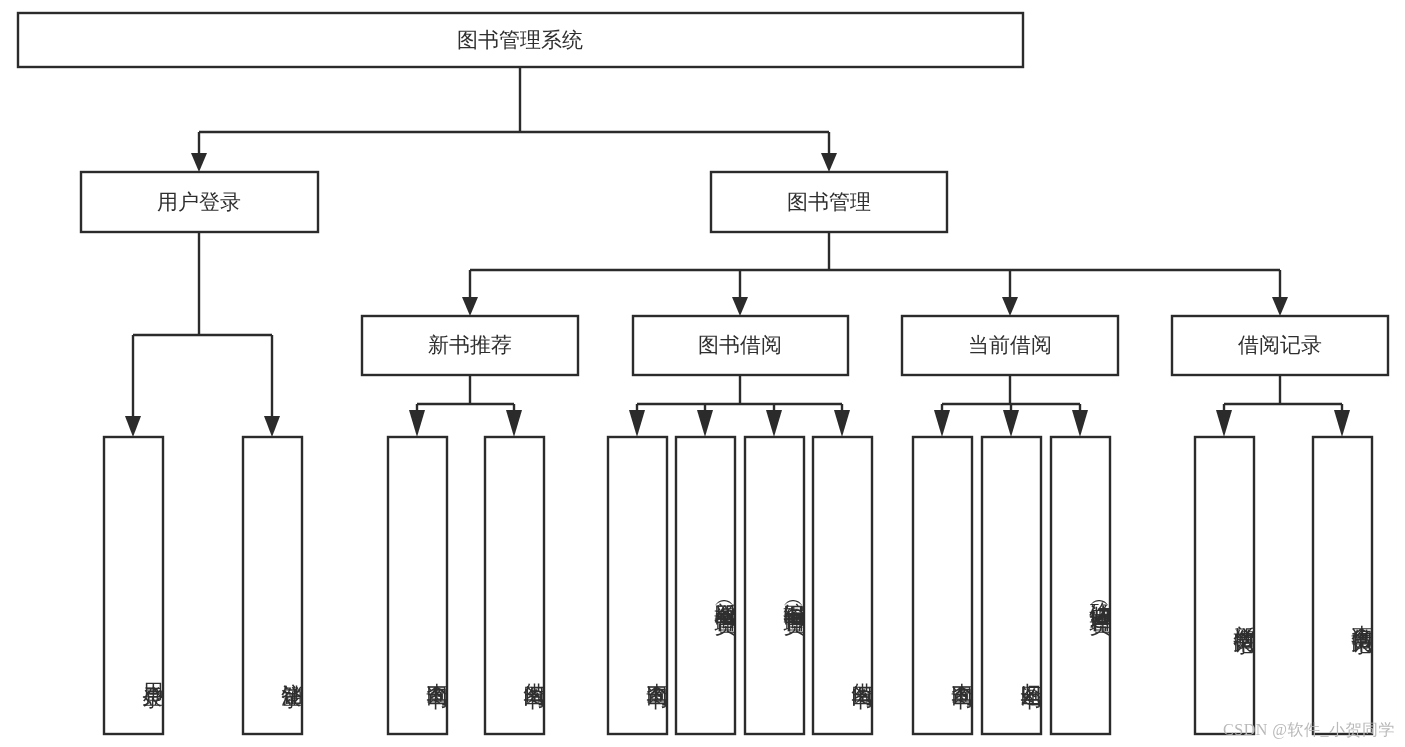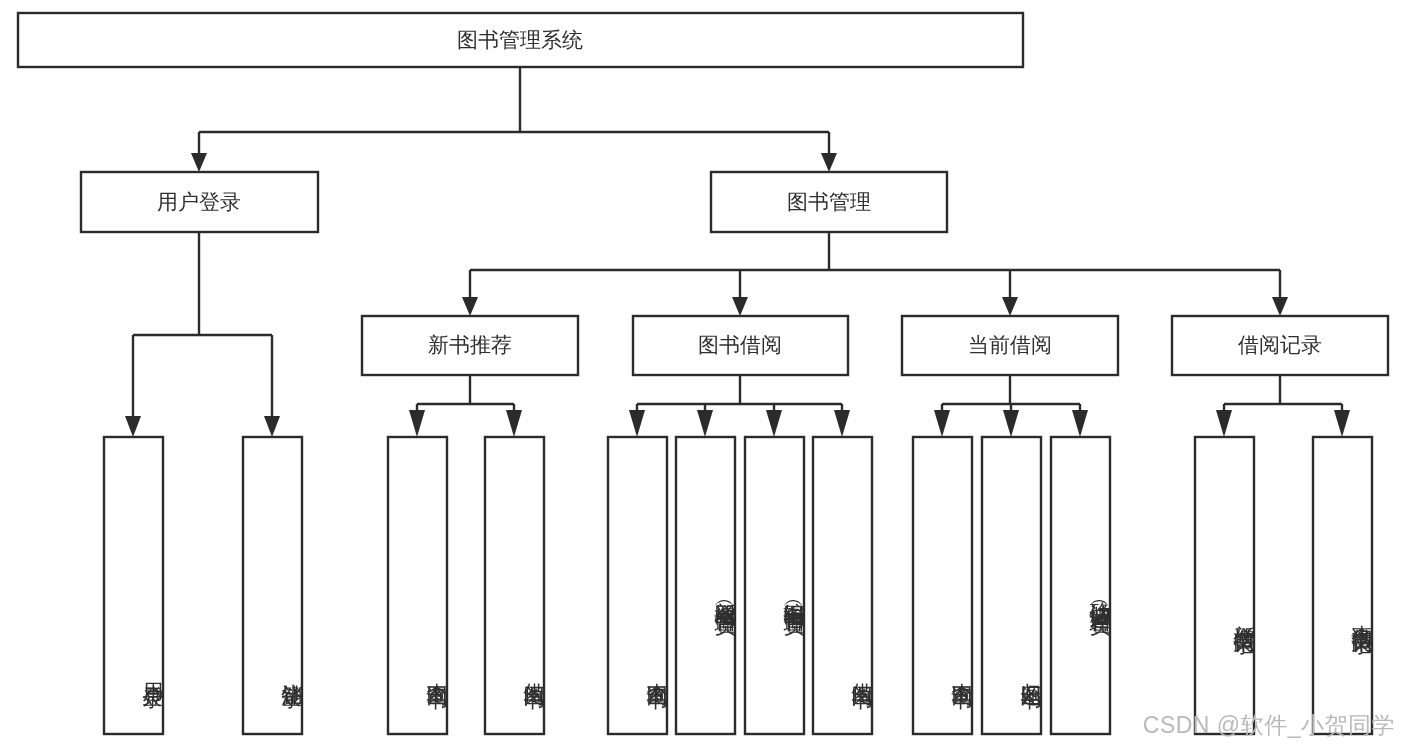--- a/index.html
+++ b/index.html
@@ -65,22 +65,22 @@
     align-items: flex-start;
     justify-content: center;
     white-space: nowrap;
     pointer-events: none;
   }
   .watermark {
     position: absolute;
     right: 10px;
     bottom: 6px;
     color: #b9b9b9;
-    font-size: 23px;
-    font-family: Liberation Sans, sans-serif;
+    font-size: 16px;
+    font-family: Liberation Serif, serif;
     letter-spacing: 0.5px;
     white-space: nowrap;
   }
 </style>
 </head>
 <body>
 
 <div id="diagram-root">
 
   <svg id="flowchart" viewBox="0 0 1405 747">

